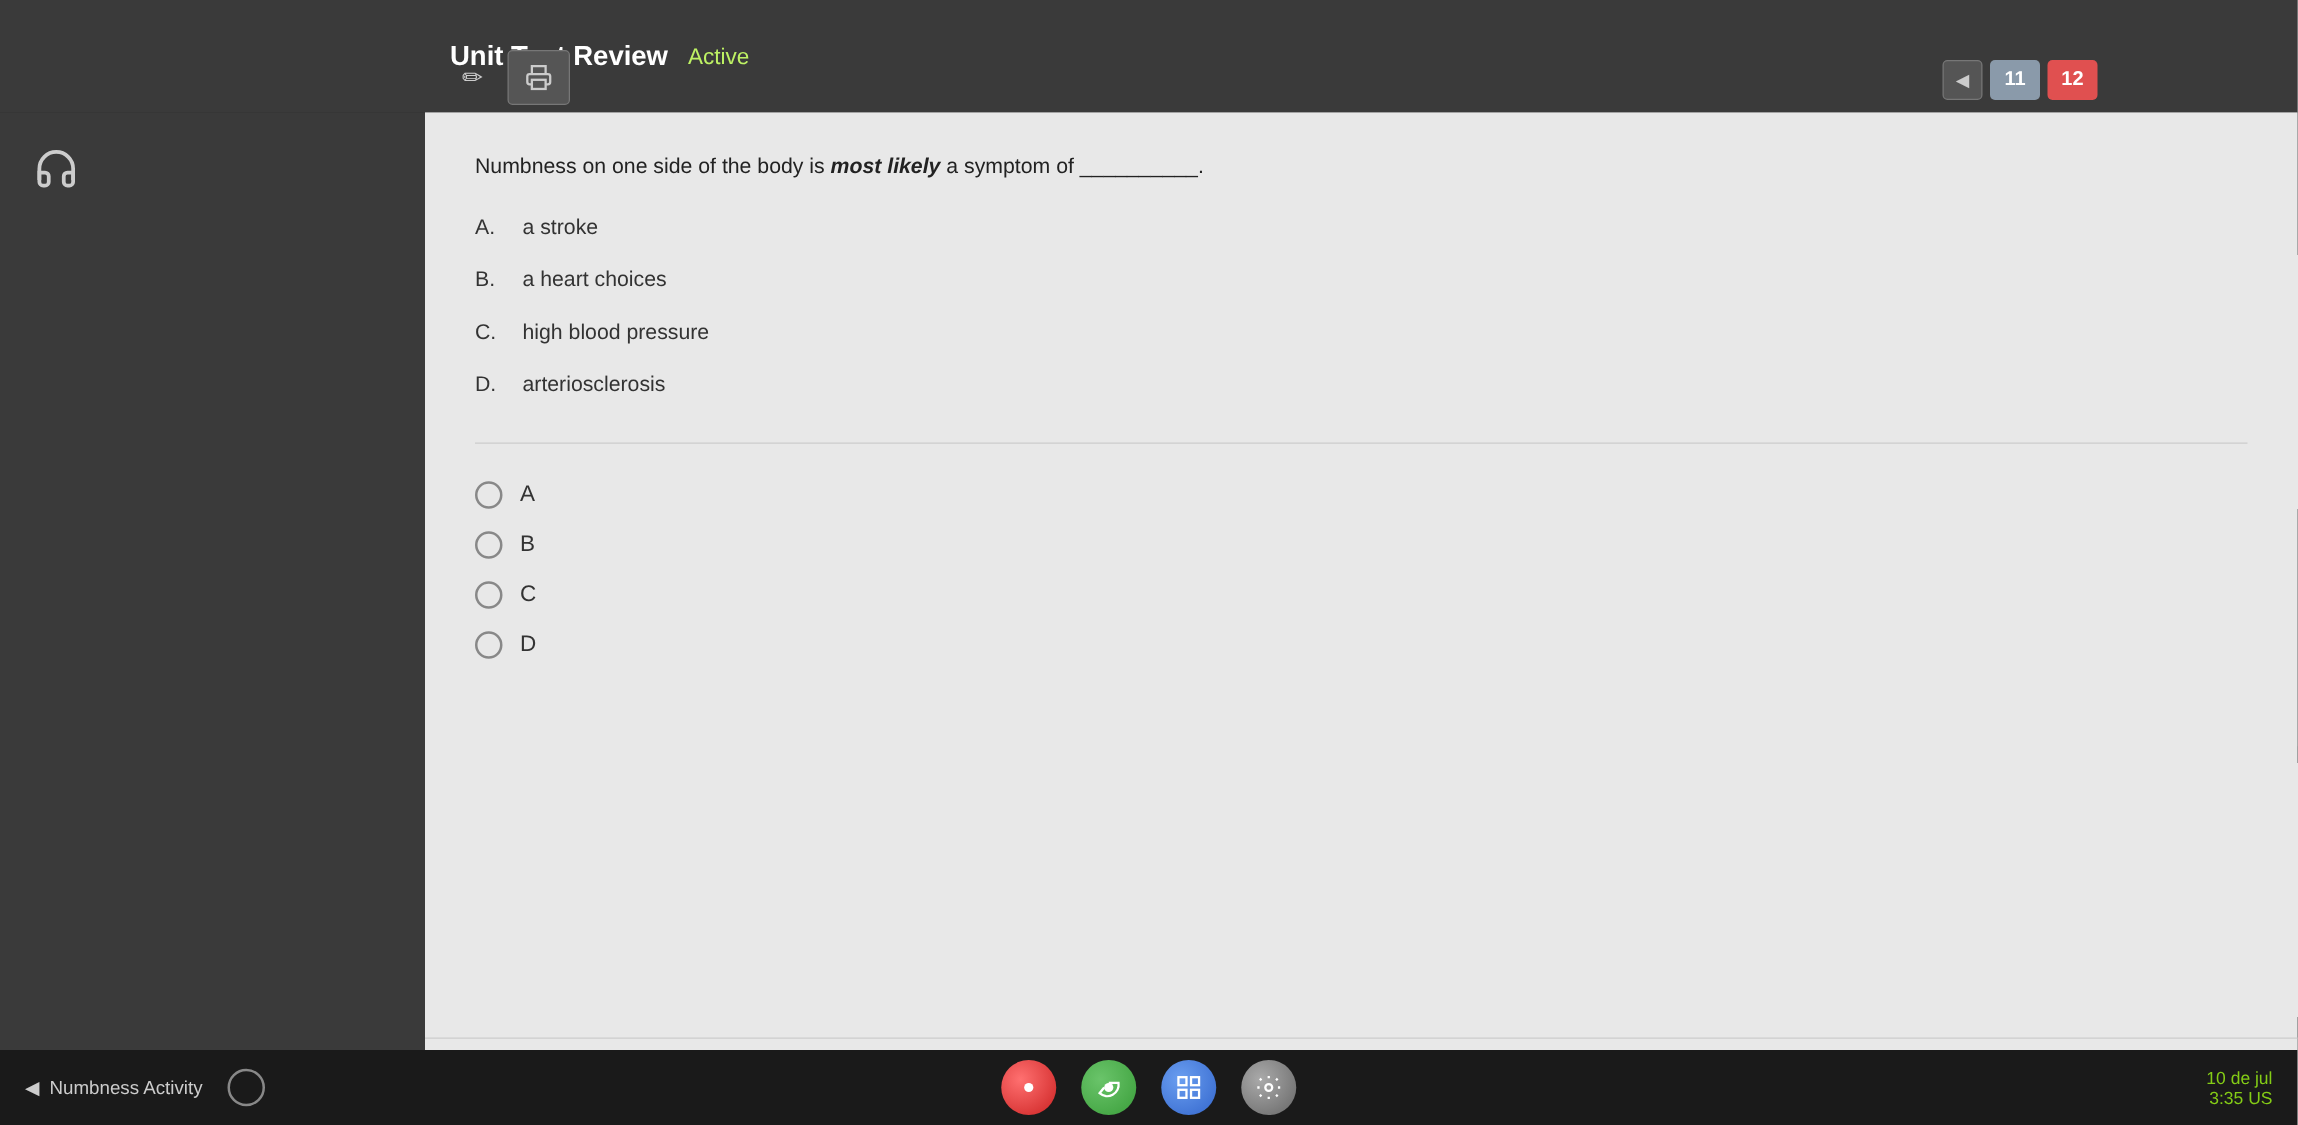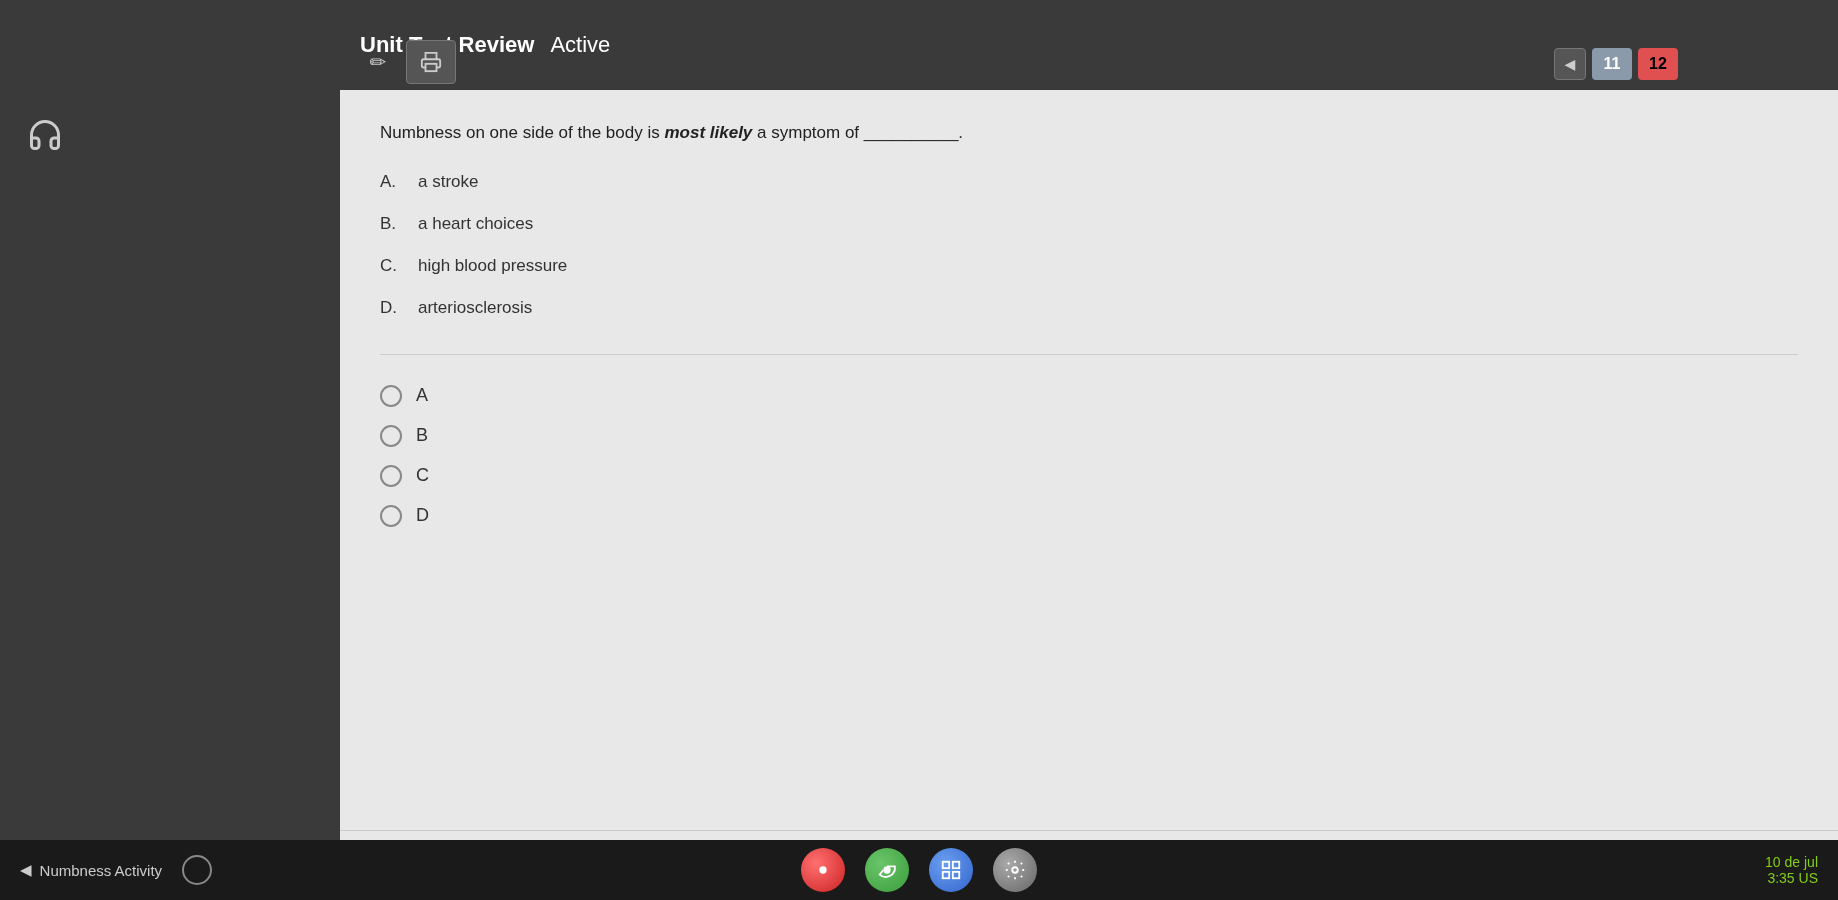--- a/index.html
+++ b/index.html
@@ -32,22 +32,22 @@
       margin-left: 340px;
     }
 
     .title-text {
       font-size: 22px;
       font-weight: bold;
       color: #ffffff;
     }
 
     .active-badge {
-      font-size: 22px;
-      color: #ffffff;
+      font-size: 18px;
+      color: #bef264;
     }
 
     
     .toolbar-row {
       position: absolute;
       top: 40px;
       left: 360px;
       display: flex;
       align-items: center;
       gap: 10px;
@@ -114,21 +114,21 @@
       cursor: pointer;
     }
 
     .page-num.inactive {
       background: #8a9aaa;
       color: white;
     }
 
     .page-num.active {
       background: #e05050;
-      color: #000000;
+      color: #ffffff;
     }
 
     
     .sidebar {
       position: absolute;
       top: 90px;
       left: 0;
       width: 340px;
       bottom: 60px;
       background: #3a3a3a;

